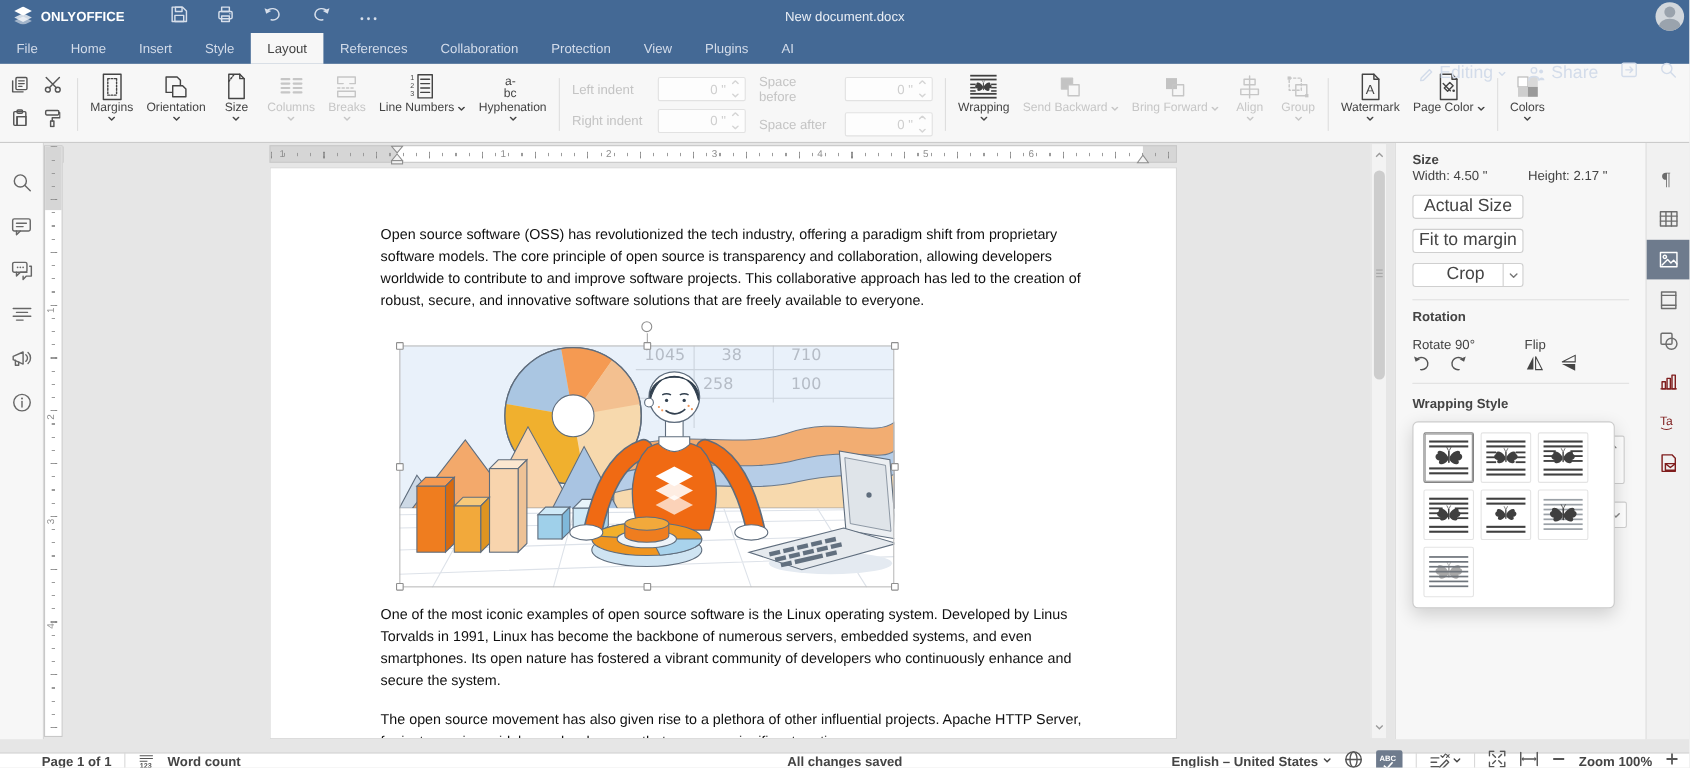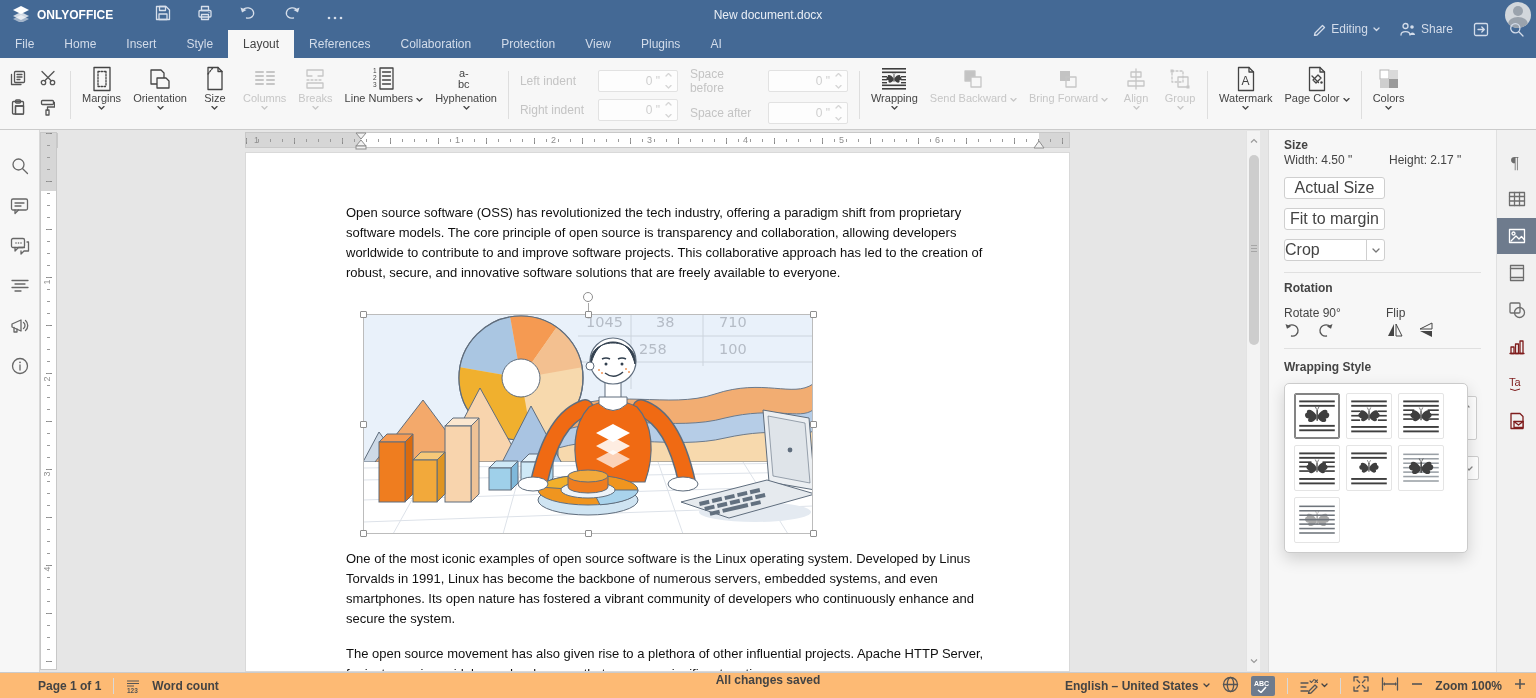--- a/index.html
+++ b/index.html
@@ -11,21 +11,21 @@
 .tb-title{position:absolute;left:0;right:0;text-align:center;font-size:12px;color:#e9eef5;pointer-events:none}
 .logo{display:flex;align-items:center;gap:7px;margin-left:12px;font-weight:700;font-size:12px;color:#fff;z-index:2}
 .tb-icons{display:flex;align-items:center;gap:26px;margin-left:42px;z-index:2;color:#d7dfeb}
 .avatar{position:absolute;right:5px;top:2px;width:26px;height:26px;border-radius:50%;background:#d2d7dc;overflow:hidden}
 .avatar .hd{position:absolute;left:8px;top:4px;width:10px;height:10px;border-radius:50%;background:#9aa3ad}
 .avatar .bd{position:absolute;left:3px;top:15px;width:20px;height:14px;border-radius:50%;background:#9aa3ad}
 
 .tabsrow{position:absolute;left:0;top:30px;right:0;height:28px;background:#446995;display:flex;color:#d3dcea;font-size:12px;z-index:29}
 .tab{padding:0 15px;display:flex;align-items:center}
 .tab.active{background:#f7f7f7;color:#444}
-.tabs-right{position:absolute;right:12px;top:22px;height:28px;display:flex;align-items:flex-start;gap:20px;color:#d3dcea;font-size:12px;z-index:30}
+.tabs-right{position:absolute;right:12px;top:48px;height:28px;display:flex;align-items:flex-end;gap:20px;color:#d3dcea;font-size:16px;z-index:30}
 .tr-item{display:flex;align-items:center;gap:5px}
 
 .toolbar{position:absolute;left:0;top:58px;right:0;height:72px;background:#f7f7f7;border-bottom:1px solid #cbcbcb;display:flex;align-items:stretch;padding:3px 2px 0;z-index:20}
 .tsep{width:1px;background:#dedede;margin:10px 5px}
 .clip{display:grid;grid-template-columns:auto auto;gap:9px 14px;align-content:center;padding:0 8px;color:#555}
 .tbtn{display:flex;flex-direction:column;align-items:center;padding:4px 6px 0;color:#444;font-size:11px;line-height:12px;text-align:center;min-width:44px}
 .tbtn .ti{height:27px;display:flex;align-items:center;justify-content:center}
 .tbtn.dis{color:#c6c6c6}
 .chevd{margin-top:2px}
 .fields{display:flex;flex-direction:column;justify-content:center;gap:7px;padding:0 6px}
@@ -56,36 +56,36 @@
 .stem{position:absolute;left:224px;top:-12px;width:1px;height:12px;background:#a8a8a8}
 .vscroll{position:absolute;left:1206px;top:1px;width:14px;height:540px;background:#f3f3f3;border-left:1px solid #e3e3e3}
 .varr{position:absolute;left:3px;width:8px;height:8px;color:#9a9a9a}
 .vthumb{position:absolute;left:2px;top:24px;width:10px;height:190px;background:#cdcdcd;border-radius:5px}
 .grip{position:absolute;left:2px;top:90px;width:6px;height:1px;background:#a6a6a6;box-shadow:0 3px 0 #a6a6a6,0 6px 0 #a6a6a6}
 
 .rpanel{position:absolute;right:40px;top:130px;width:228px;bottom:26px;background:#f7f7f7;border-left:1px solid #dcdcdc;font-size:12px;color:#444}
 .phead{position:absolute;left:15px;font-weight:700}
 .plabel{position:absolute;font-size:12px;color:#444}
 .pbtn{position:absolute;left:15px;width:101px;height:22px;background:#fff;border:1px solid #cfcfcf;border-radius:3px;display:flex;align-items:center;justify-content:center;font-size:16px;color:#444}
-.combo{justify-content:flex-start;}
+.combo{justify-content:flex-start;padding-left:30px}
 .combo .carr{position:absolute;right:0;top:0;bottom:0;width:18px;border-left:1px solid #cfcfcf;display:flex;align-items:center;justify-content:center;color:#777}
 .pdiv{position:absolute;left:15px;right:15px;height:1px;background:#e0e0e0}
 .rrow{position:absolute;display:flex;gap:14px;align-items:center;color:#555}
 .wpopup{position:absolute;left:15px;top:253px;width:184px;height:170px;background:#fff;border:1px solid #cbcbcb;border-radius:5px;box-shadow:0 6px 16px rgba(0,0,0,.16);display:flex;flex-wrap:wrap;gap:6px;padding:9px;z-index:12}
 .wtile{width:46px;height:46px;background:#fff;border:1px solid #e4e4e4;border-radius:2px;display:flex;align-items:center;justify-content:center}
 .wtile.sel{border-color:#848484;box-shadow:inset 0 0 0 1px #848484}
 .underspin{position:absolute;left:186px;top:266px;width:22px;height:44px;background:#fff;border:1px solid #cfcfcf;border-radius:2px;z-index:4;display:flex;justify-content:center;padding-top:6px;color:#888}
 .undercombo{position:absolute;left:176px;top:326px;width:34px;height:24px;background:#fff;border:1px solid #cfcfcf;border-radius:2px;z-index:4;display:flex;align-items:center;justify-content:flex-end;padding-right:5px;color:#888}
 
 .rbar{position:absolute;right:0;top:130px;width:40px;bottom:26px;background:#f1f1f1;border-left:1px solid #e0e0e0;display:flex;flex-direction:column;align-items:center;padding-top:14px;gap:1px;z-index:10}
 .ribtn{width:40px;height:36px;display:flex;align-items:center;justify-content:center;color:#6d6d6d}
 .ribtn.active{background:#6e7b8d;color:#fff}
 .ribtn.dis{color:#7f1d1d}
 
-.statusbar{position:absolute;left:0;right:0;bottom:0;height:26px;background:#fdba74;border-top:1px solid #cbcbcb;display:flex;font-size:12px;color:#444;font-weight:700;z-index:30}
+.statusbar{position:absolute;left:0;right:0;bottom:0;height:14px;background:#ffffff;border-top:1px solid #cbcbcb;display:flex;align-items:center;font-size:12px;color:#444;font-weight:700;z-index:30}
 .sb-left{display:flex;align-items:center;margin-left:38px;gap:12px;height:100%}
 .sb-sep{width:1px;height:16px;background:#d9d9d9}
 .sb-center{position:absolute;left:0;right:0;text-align:center;pointer-events:none}
 .sb-right{position:absolute;right:10px;display:flex;align-items:center;gap:12px;height:100%}
 .spelltile{width:24px;height:20px;background:#6e7b8d;border-radius:2px;display:flex;align-items:center;justify-content:center;color:#fff}
 .wc-icon{display:flex;flex-direction:column;align-items:center;color:#555}
 </style>
 </head>
 <body>
 

